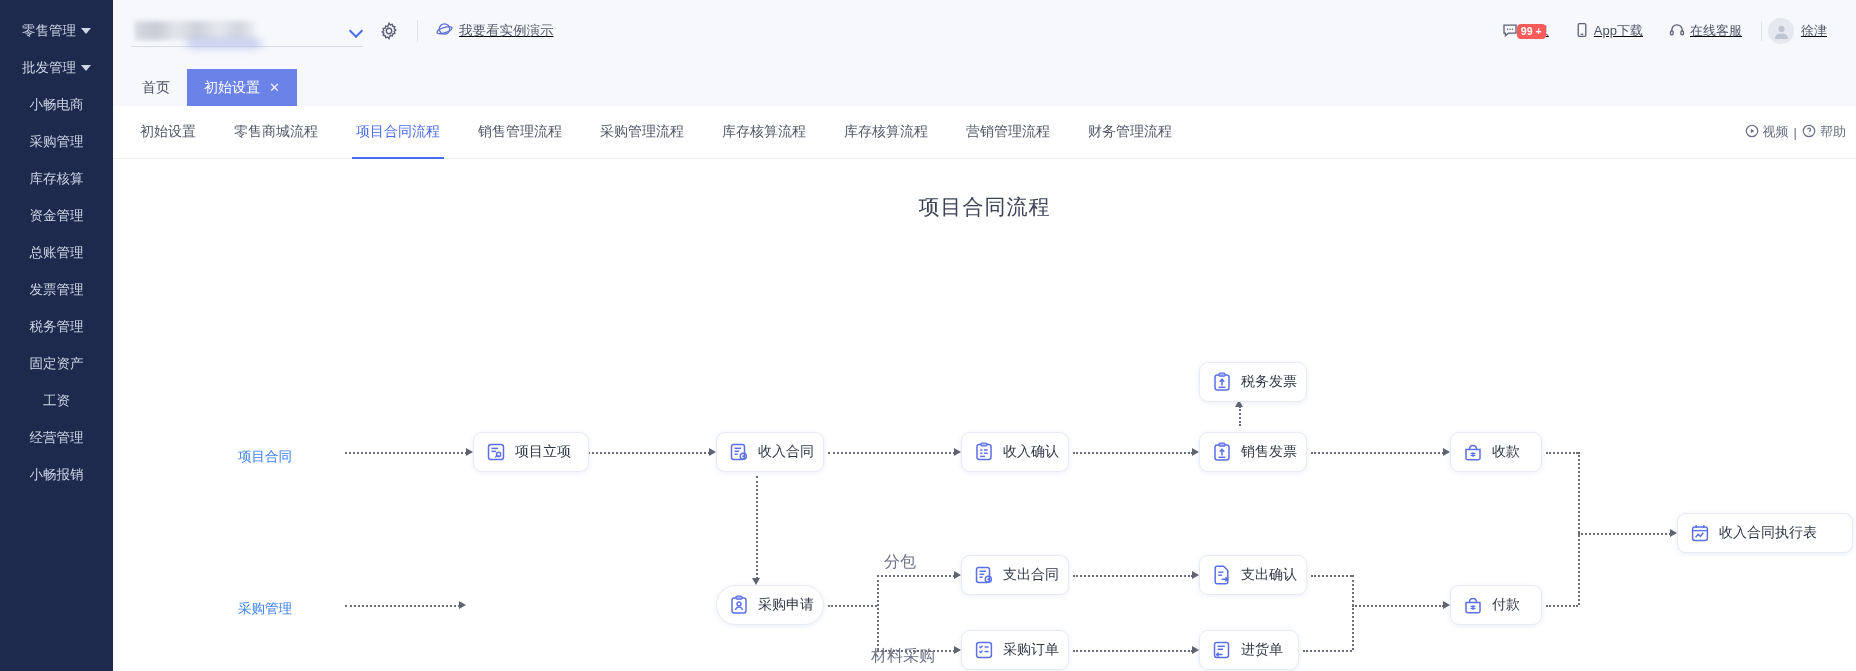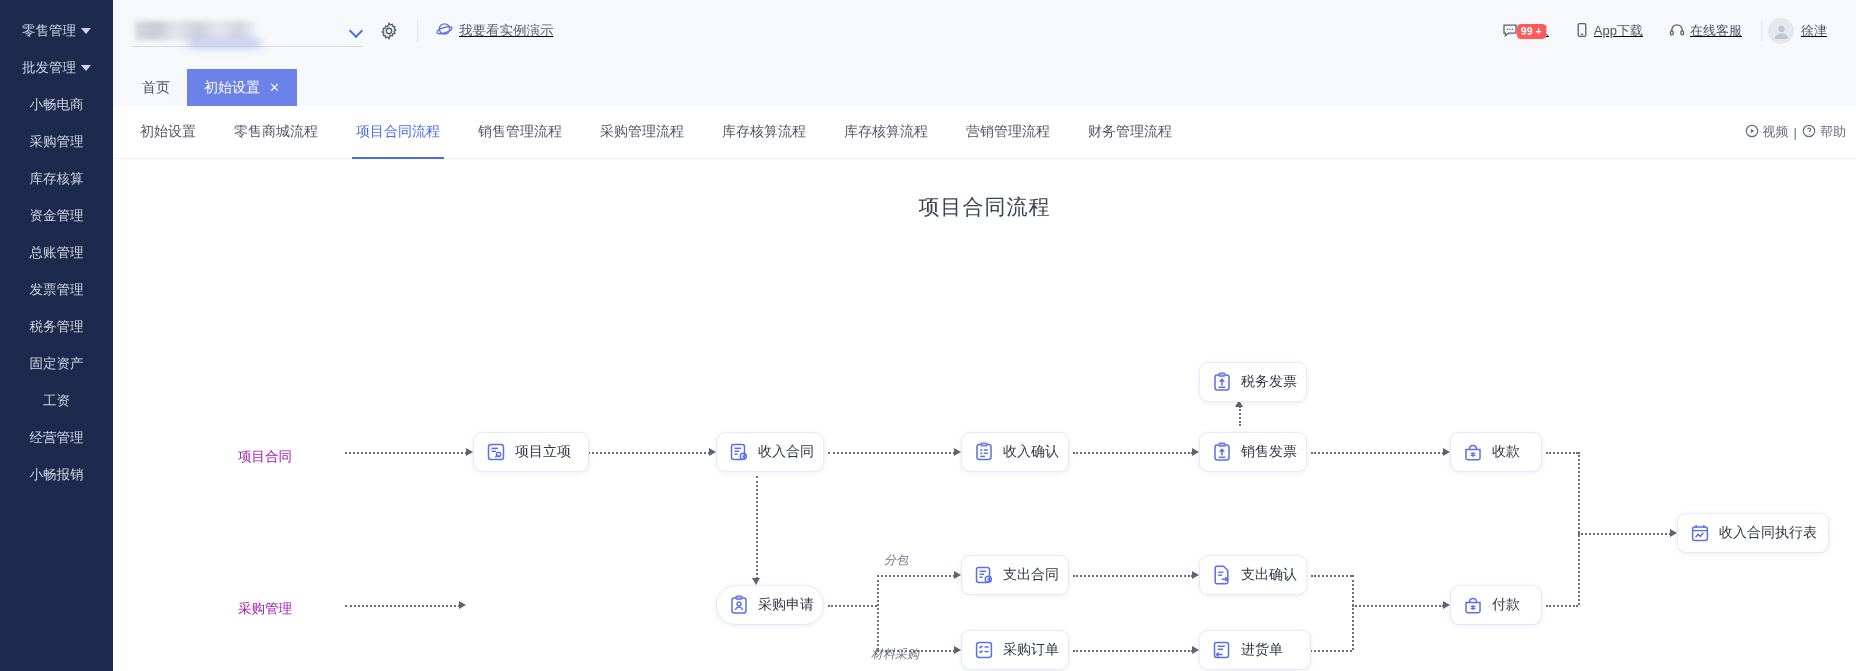--- a/index.html
+++ b/index.html
@@ -133,21 +133,21 @@
   .srl { display: flex; align-items: center; gap: 4px; cursor: pointer; }
 
   .title {
     text-align: center; font-size: 21px; color: #3b4254; margin-top: 34px;
     letter-spacing: 1px;
   }
 
   
   .canvas { position: relative; width: 100%; height: 420px; margin-top: 4px; }
   .rowlabel {
-    position: absolute; font-size: 13.5px; color: #a21caf; white-space: nowrap;
+    position: absolute; font-size: 13.5px; color: #3b82f6; white-space: nowrap;
   }
   .node {
     position: absolute; height: 40px; background: #fff;
     border: 1px solid #e8ebf5; border-radius: 9px;
     box-shadow: 0 1px 5px rgba(110,125,200,.13);
     display: flex; align-items: center; gap: 9px; padding: 0 15px 0 12px;
     font-size: 14px; color: #2f3645; white-space: nowrap; cursor: pointer;
   }
   .node .ic { width: 20px; height: 20px; flex: 0 0 20px; }
   .edge { position: absolute; }
@@ -166,21 +166,21 @@
   }
   .arrow.d {
     border-left: 4.5px solid transparent; border-right: 4.5px solid transparent;
     border-top: 7px solid #5f6471;
   }
   .arrow.u {
     border-left: 4.5px solid transparent; border-right: 4.5px solid transparent;
     border-bottom: 7px solid #5f6471;
   }
   .elabel {
-    position: absolute; font-size: 12px; color: #6e7486; white-space: nowrap; font-style: italic;
+    position: absolute; font-size: 16px; color: #6e7486; white-space: nowrap;
   }
 </style>
 </head>
 <body>
 
 <div id="app">
 
   <aside class="sidebar">
     <nav class="nav" id="nav">
         <div class="nav-item">
@@ -454,21 +454,21 @@
             <span>销售发票</span>
           </div>
           <div class="node" style="left: 1337px; top: 207px; width: 92px;">
             <span class="ic"><svg width="20" height="20" viewBox="0 0 20 20">
                 <path d="M3 7.6h14v8.4a1.8 1.8 0 0 1-1.8 1.8H4.8A1.8 1.8 0 0 1 3 16z" fill="none" stroke="#5b6fe8" stroke-width="1.5"></path>
                 <path d="M6.4 7.4c0-2.3 1.5-4 3.6-4s3.6 1.7 3.6 4" fill="none" stroke="#5b6fe8" stroke-width="1.5"></path>
                 <path d="M7.6 11.4h4.8M7.6 13.4h4.8M10 10.3v4.6" stroke="#5b6fe8" stroke-width="1.3"></path>
               </svg></span>
             <span>收款</span>
           </div>
-          <div class="node" style="left: 1564px; top: 288px; width: 152px;">
+          <div class="node" style="left: 1564px; top: 288px; width: 176px;">
             <span class="ic"><svg width="20" height="20" viewBox="0 0 20 20">
                 <rect x="2.6" y="4" width="14.8" height="13.4" rx="2.2" fill="none" stroke="#5b6fe8" stroke-width="1.5"></rect>
                 <line x1="2.6" y1="7.6" x2="17.4" y2="7.6" stroke="#5b6fe8" stroke-width="1.4"></line>
                 <line x1="6.2" y1="2.2" x2="6.2" y2="5" stroke="#5b6fe8" stroke-width="1.6"></line>
                 <line x1="13.8" y1="2.2" x2="13.8" y2="5" stroke="#5b6fe8" stroke-width="1.6"></line>
                 <path d="M5.6 14.3l2.5-3 2.3 2.1 2.9-3.6" fill="none" stroke="#5b6fe8" stroke-width="1.5"></path>
               </svg></span>
             <span>收入合同执行表</span>
           </div>
           <div class="node" style="left: 603px; top: 360px; width: 108px; border-radius: 20px;">
@@ -503,21 +503,21 @@
           </div>
           <div class="node" style="left: 1086px; top: 330px; width: 108px;">
             <span class="ic"><svg width="20" height="20" viewBox="0 0 20 20">
                 <path d="M3.2 3.1a1.8 1.8 0 0 1 1.8-1.8h6.6l4.2 4.2v11.4a1.8 1.8 0 0 1-1.8 1.8H5a1.8 1.8 0 0 1-1.8-1.8z" fill="none" stroke="#5b6fe8" stroke-width="1.5"></path>
                 <line x1="6.2" y1="7.2" x2="11.4" y2="7.2" stroke="#5b6fe8" stroke-width="1.4"></line>
                 <line x1="6.2" y1="10.2" x2="10.2" y2="10.2" stroke="#5b6fe8" stroke-width="1.4"></line>
                 <path d="M9.6 14.2h6M13.4 12.2l2.2 2-2.2 2" fill="none" stroke="#5b6fe8" stroke-width="1.5"></path>
               </svg></span>
             <span>支出确认</span>
           </div>
-          <div class="node" style="left: 1086px; top: 405px; width: 112px;">
+          <div class="node" style="left: 1086px; top: 405px; width: 100px;">
             <span class="ic"><svg width="20" height="20" viewBox="0 0 20 20">
                 <rect x="2.5" y="2.5" width="14" height="15" rx="2.2" fill="none" stroke="#5b6fe8" stroke-width="1.5"></rect>
                 <line x1="5.5" y1="6.3" x2="12.8" y2="6.3" stroke="#5b6fe8" stroke-width="1.5"></line>
                 <line x1="5.5" y1="9.3" x2="11" y2="9.3" stroke="#5b6fe8" stroke-width="1.5"></line>
                 <path d="M10.6 14.6h-6M6.6 12.6l-2 2 2 2" fill="none" stroke="#5b6fe8" stroke-width="1.5"></path>
               </svg></span>
             <span>进货单</span>
           </div>
           <div class="node" style="left: 1337px; top: 360px; width: 92px;">
             <span class="ic"><svg width="20" height="20" viewBox="0 0 20 20">

